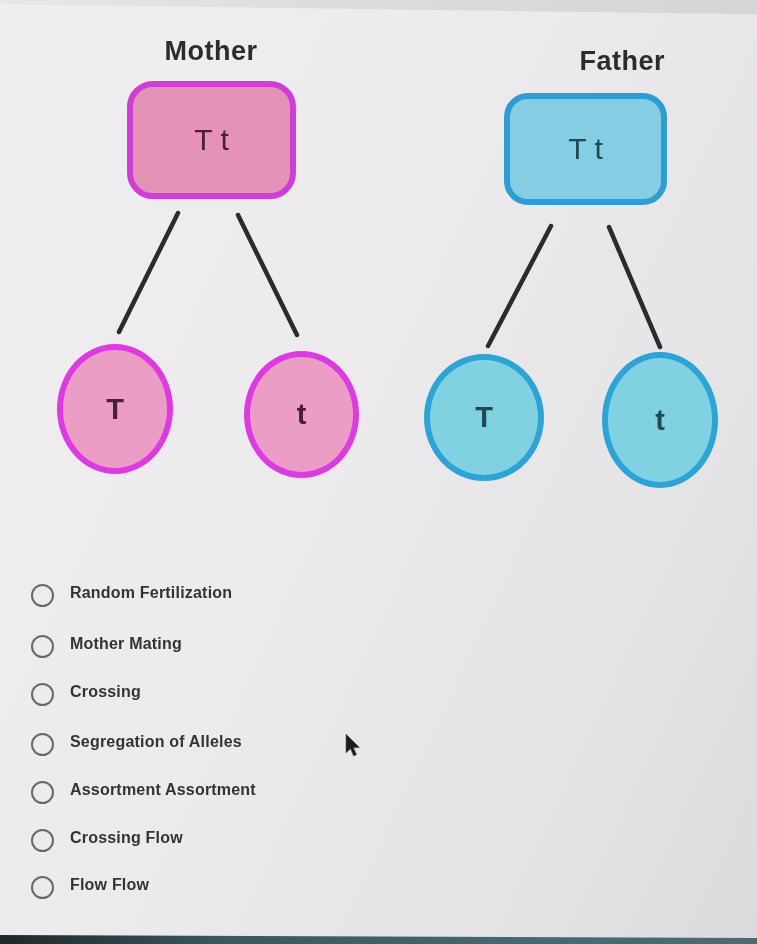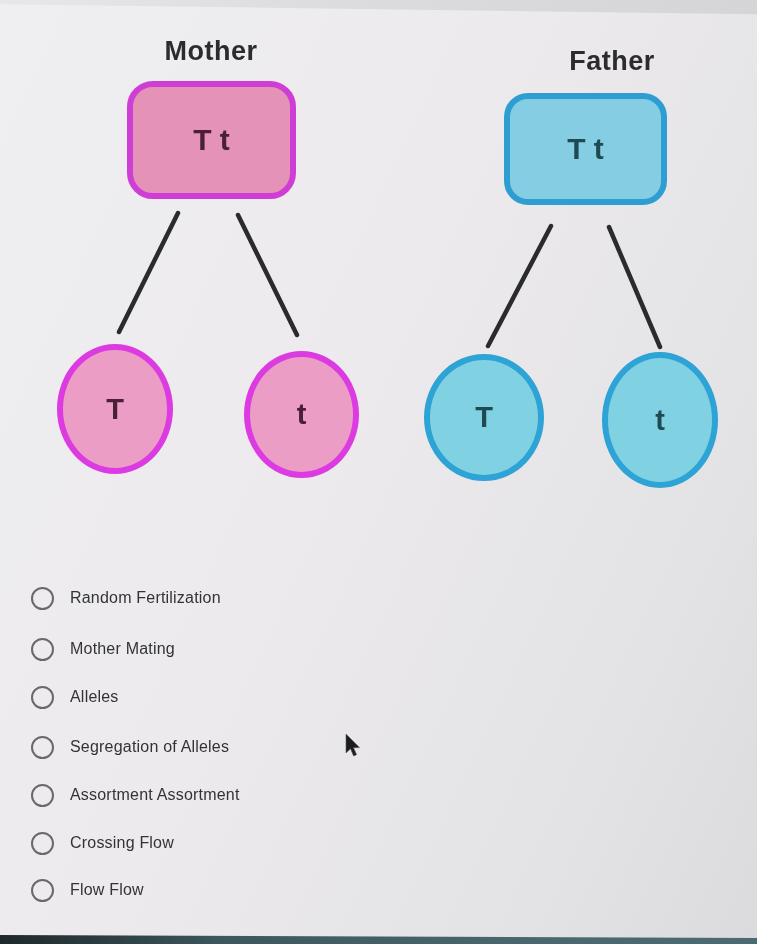--- a/index.html
+++ b/index.html
@@ -24,27 +24,27 @@
     clip-path: polygon(0 18%, 100% 45%, 100% 100%, 0 100%);
   }
 
   
   .parent-title {
     position: absolute; text-align: center;
     font-size: 27px; font-weight: bold; color: #2c2c2e;
     letter-spacing: 0.5px;
   }
   .title-mother { left: 125px; top: 36px; width: 172px; }
-  .title-father { left: 530px; top: 46px; width: 164px; }
+  .title-father { left: 501px; top: 46px; width: 164px; text-align: right; }
 
   
   .genotype-box {
     position: absolute; box-sizing: border-box;
     display: flex; align-items: center; justify-content: center;
-    font-size: 30px; font-weight: bold;
+    font-size: 30px; font-weight: normal;
     letter-spacing: 8px; text-indent: 8px;
   }
   .box-mother {
     left: 127px; top: 81px; width: 169px; height: 118px;
     background: #e492b6; border: 6px solid #cf3ed4; border-radius: 26px;
     color: #4a2038;
   }
   .box-father {
     left: 504px; top: 93px; width: 163px; height: 112px;
     background: #85cde2; border: 6px solid #2e9ed2; border-radius: 24px;
@@ -62,21 +62,21 @@
   .m-allele-left  { left: 57px;  top: 344px; width: 116px; height: 130px; }
   .m-allele-right { left: 244px; top: 351px; width: 115px; height: 127px; }
   .f-allele-left  { left: 424px; top: 354px; width: 120px; height: 127px; }
   .f-allele-right { left: 602px; top: 352px; width: 116px; height: 136px; }
 
   .lines-layer { position: absolute; inset: 0; pointer-events: none; }
 
   
   .option-row {
     position: absolute; left: 31px; height: 28px;
-    display: flex; align-items: center; cursor: pointer;
+    display: flex; cursor: pointer; font-weight: bold;
   }
   .radio {
     width: 23px; height: 23px; box-sizing: border-box;
     border: 2.5px solid #696969; border-radius: 50%;
     background: transparent; flex: 0 0 auto;
   }
   .option-label {
     margin-left: 16px; font-size: 16px; color: #333335;
     letter-spacing: 0.2px;
   }
@@ -123,21 +123,21 @@
   <div class="option-row" style="top:584px">
     <span class="radio"></span>
     <span class="option-label">Random Fertilization</span>
   </div>
   <div class="option-row" style="top:635px">
     <span class="radio"></span>
     <span class="option-label">Mother Mating</span>
   </div>
   <div class="option-row" style="top:683px">
     <span class="radio"></span>
-    <span class="option-label">Alleles</span>
+    <span class="option-label">Crossing</span>
   </div>
   <div class="option-row" style="top:733px">
     <span class="radio"></span>
     <span class="option-label">Segregation of Alleles</span>
   </div>
   <div class="option-row" style="top:781px">
     <span class="radio"></span>
     <span class="option-label">Assortment Assortment</span>
   </div>
   <div class="option-row" style="top:829px">

